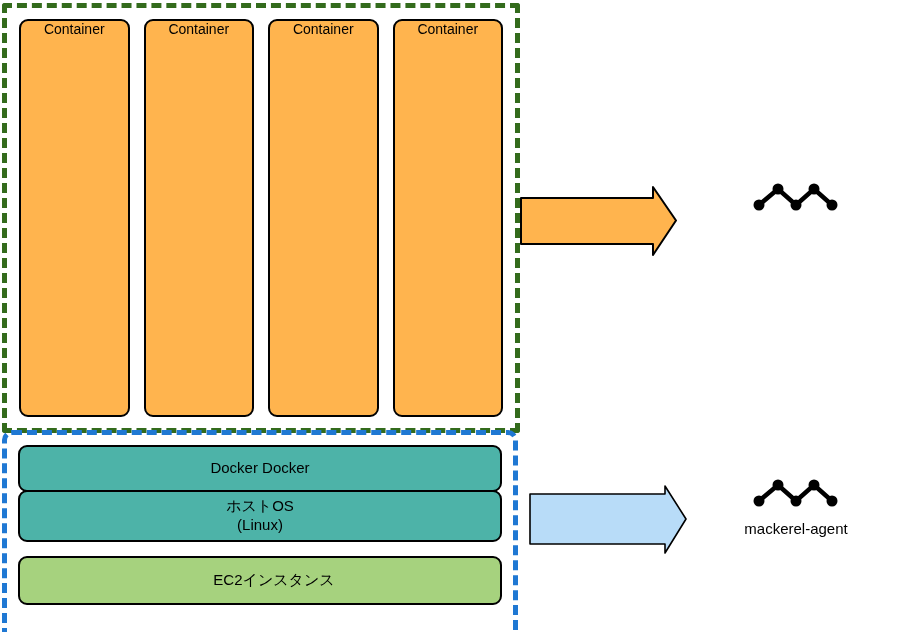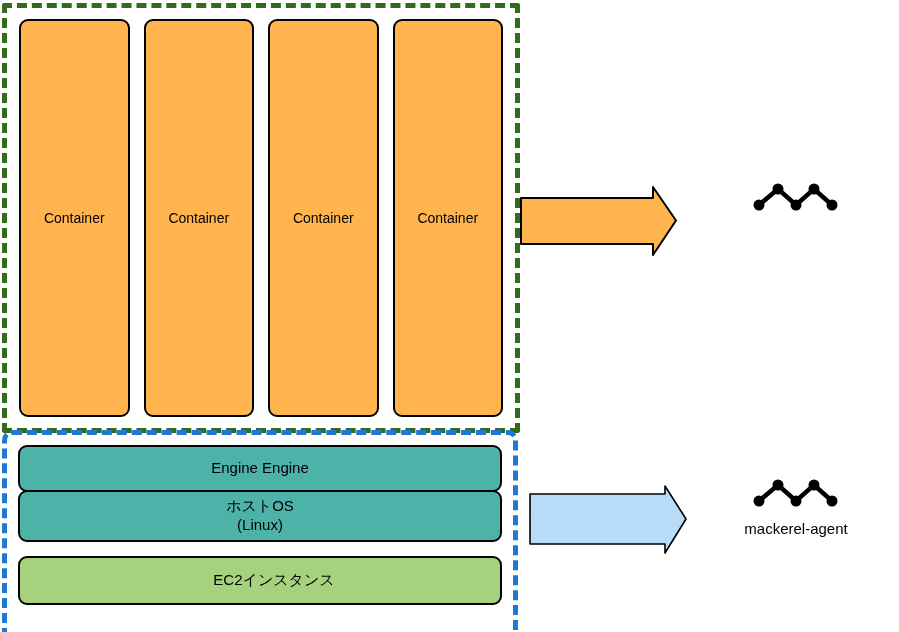--- a/index.html
+++ b/index.html
@@ -28,21 +28,20 @@
     display: flex;
     padding: 11px 12px;
     gap: 14px;
   }
   .container-box {
     flex: 1 1 0;
     background: var(--container-fill, #FFB44E);
     border: 2px solid var(--outline, #000);
     border-radius: 9px;
     display: flex;
-    align-items: center;
     justify-content: center;
     font-size: 14px;
   }
 
   
   .host-group {
     position: absolute;
     left: 2px; top: 430px;
     width: 484px; height: 188px;
     border: 5px dashed var(--host-group-border, #1F78D3);
@@ -137,21 +136,21 @@
       <circle cx="8" cy="23" r="5.5"></circle>
       <circle cx="27" cy="7" r="5.5"></circle>
       <circle cx="45" cy="23" r="5.5"></circle>
       <circle cx="63" cy="7" r="5.5"></circle>
       <circle cx="81" cy="23" r="5.5"></circle>
     </svg>
   </div>
 
   <div class="host-group">
     <div class="layer teal layer-docker">
-      <span>Engine Engine</span>
+      <span>Docker Docker</span>
     </div>
     <div class="layer teal layer-hostos">
       <span>ホストOS</span>
       <span>(Linux)</span>
     </div>
     <div class="layer green layer-ec2">
       <span>EC2インスタンス</span>
     </div>
   </div>
 

